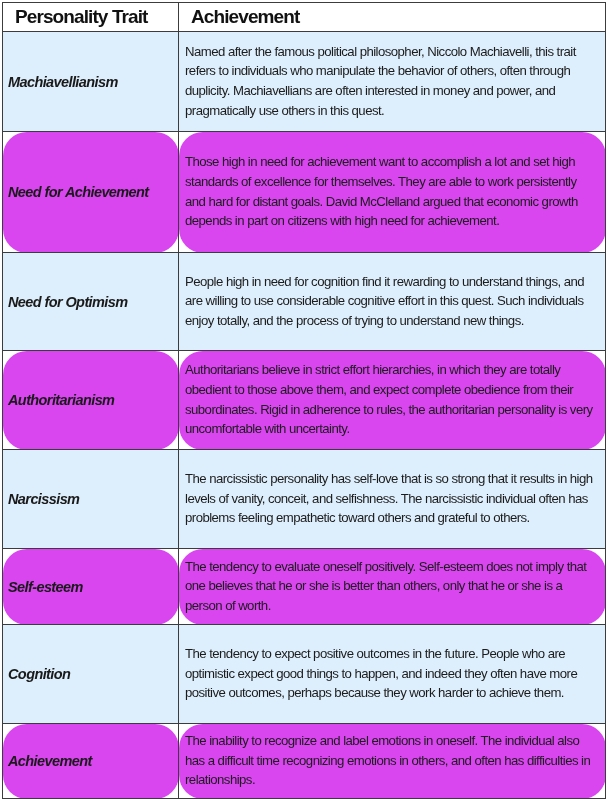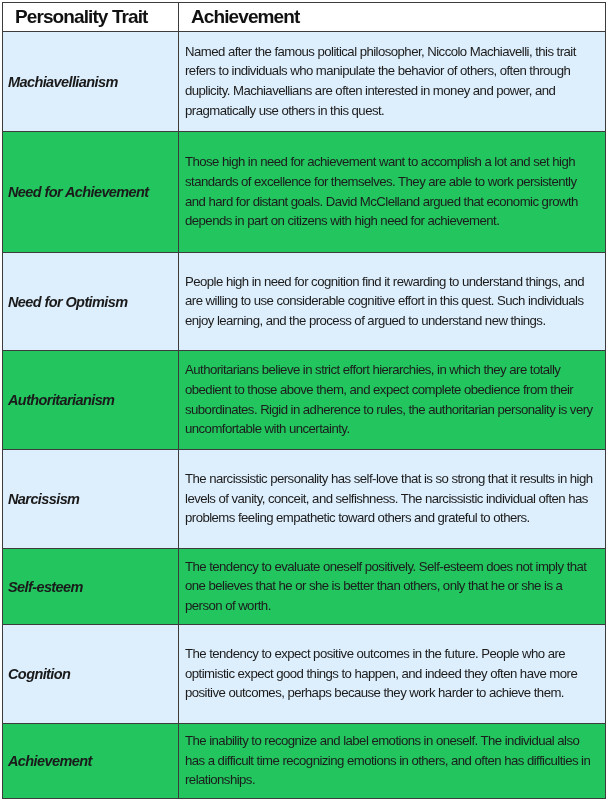--- a/index.html
+++ b/index.html
@@ -49,21 +49,21 @@
       padding-left: 5px;
     }
     table.traits td.desc {
       font-size: 13.2px;
       letter-spacing: -0.55px;
       line-height: 19.6px;
       padding: 2px 6px 3px 6px;
       color: #1c1c1c;
     }
     tr.shaded td { background: #ddeefc; }
-    tr.plain td { background: #22c55e; }
+    tr.plain td { background: #d946ef; border-radius: 24px; }
   </style>
 </head>
 <body>
 
 <table class="traits">
   <colgroup>
     <col class="c1">
     <col class="c2">
   </colgroup>
   <thead>
@@ -76,21 +76,21 @@
     <tr class="shaded" style="height:100px">
       <td class="trait">Machiavellianism</td>
       <td class="desc">Named after the famous political philosopher, Niccolo Machiavelli, this trait refers to individuals who manipulate the behavior of others, often through duplicity. Machiavellians are often interested in money and power, and pragmatically use others in this quest.</td>
     </tr>
     <tr class="plain" style="height:121px">
       <td class="trait">Need for Achievement</td>
       <td class="desc">Those high in need for achievement want to accomplish a lot and set high standards of excellence for themselves. They are able to work persistently and hard for distant goals. David McClelland argued that economic growth depends in part on citizens with high need for achievement.</td>
     </tr>
     <tr class="shaded" style="height:98px">
       <td class="trait">Need for Optimism</td>
-      <td class="desc">People high in need for cognition find it rewarding to understand things, and are willing to use considerable cognitive effort in this quest. Such individuals enjoy learning, and the process of argued to understand new things.</td>
+      <td class="desc">People high in need for cognition find it rewarding to understand things, and are willing to use considerable cognitive effort in this quest. Such individuals enjoy totally, and the process of trying to understand new things.</td>
     </tr>
     <tr class="plain" style="height:99px">
       <td class="trait">Authoritarianism</td>
       <td class="desc">Authoritarians believe in strict effort hierarchies, in which they are totally obedient to those above them, and expect complete obedience from their subordinates. Rigid in adherence to rules, the authoritarian personality is very uncomfortable with uncertainty.</td>
     </tr>
     <tr class="shaded" style="height:99px">
       <td class="trait">Narcissism</td>
       <td class="desc">The narcissistic personality has self-love that is so strong that it results in high levels of vanity, conceit, and selfishness. The narcissistic individual often has problems feeling empathetic toward others and grateful to others.</td>
     </tr>
     <tr class="plain" style="height:76px">

